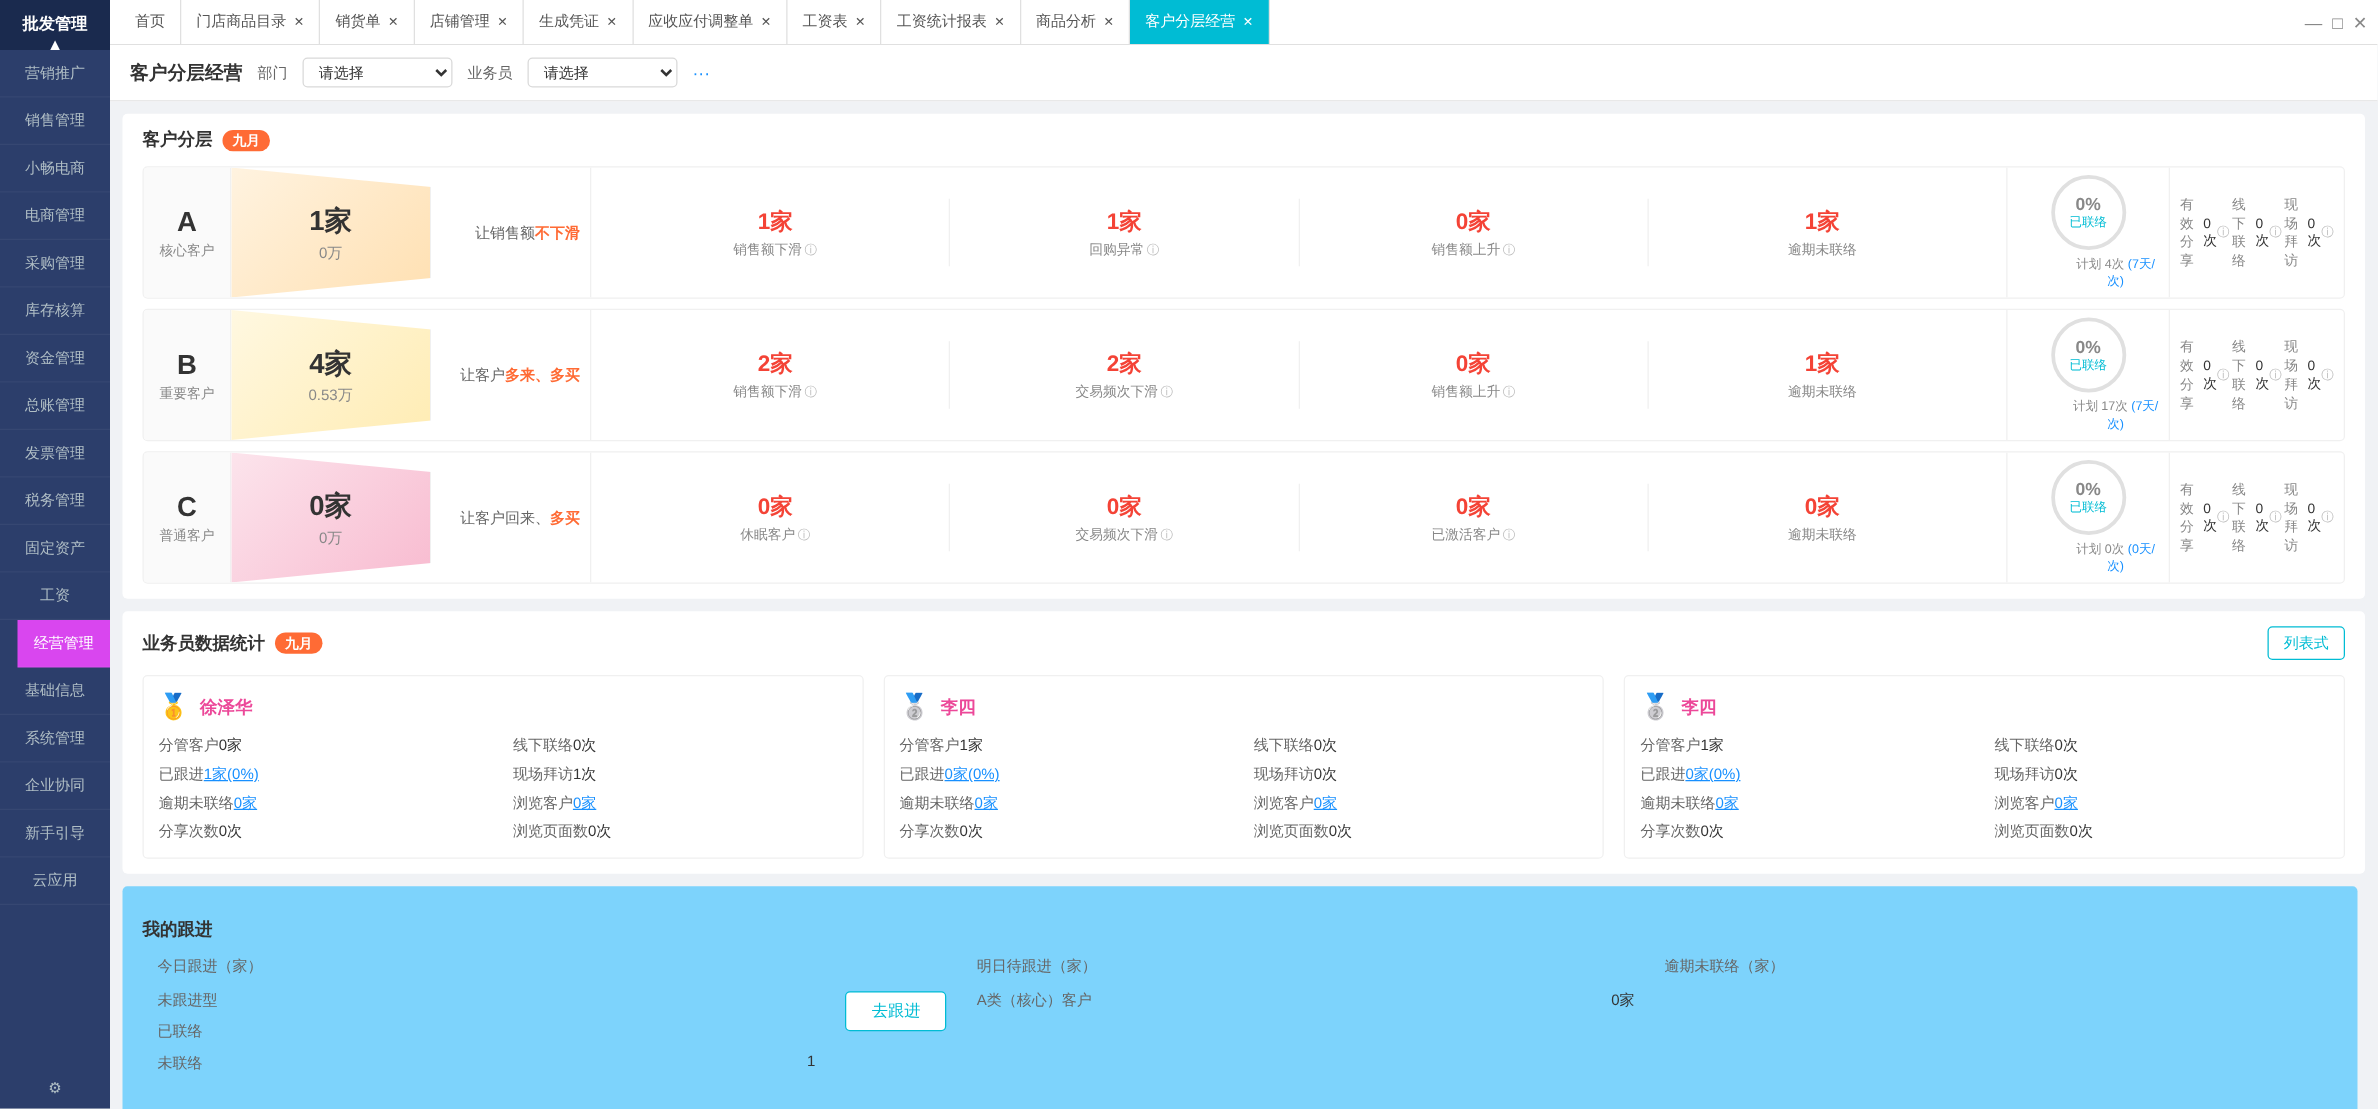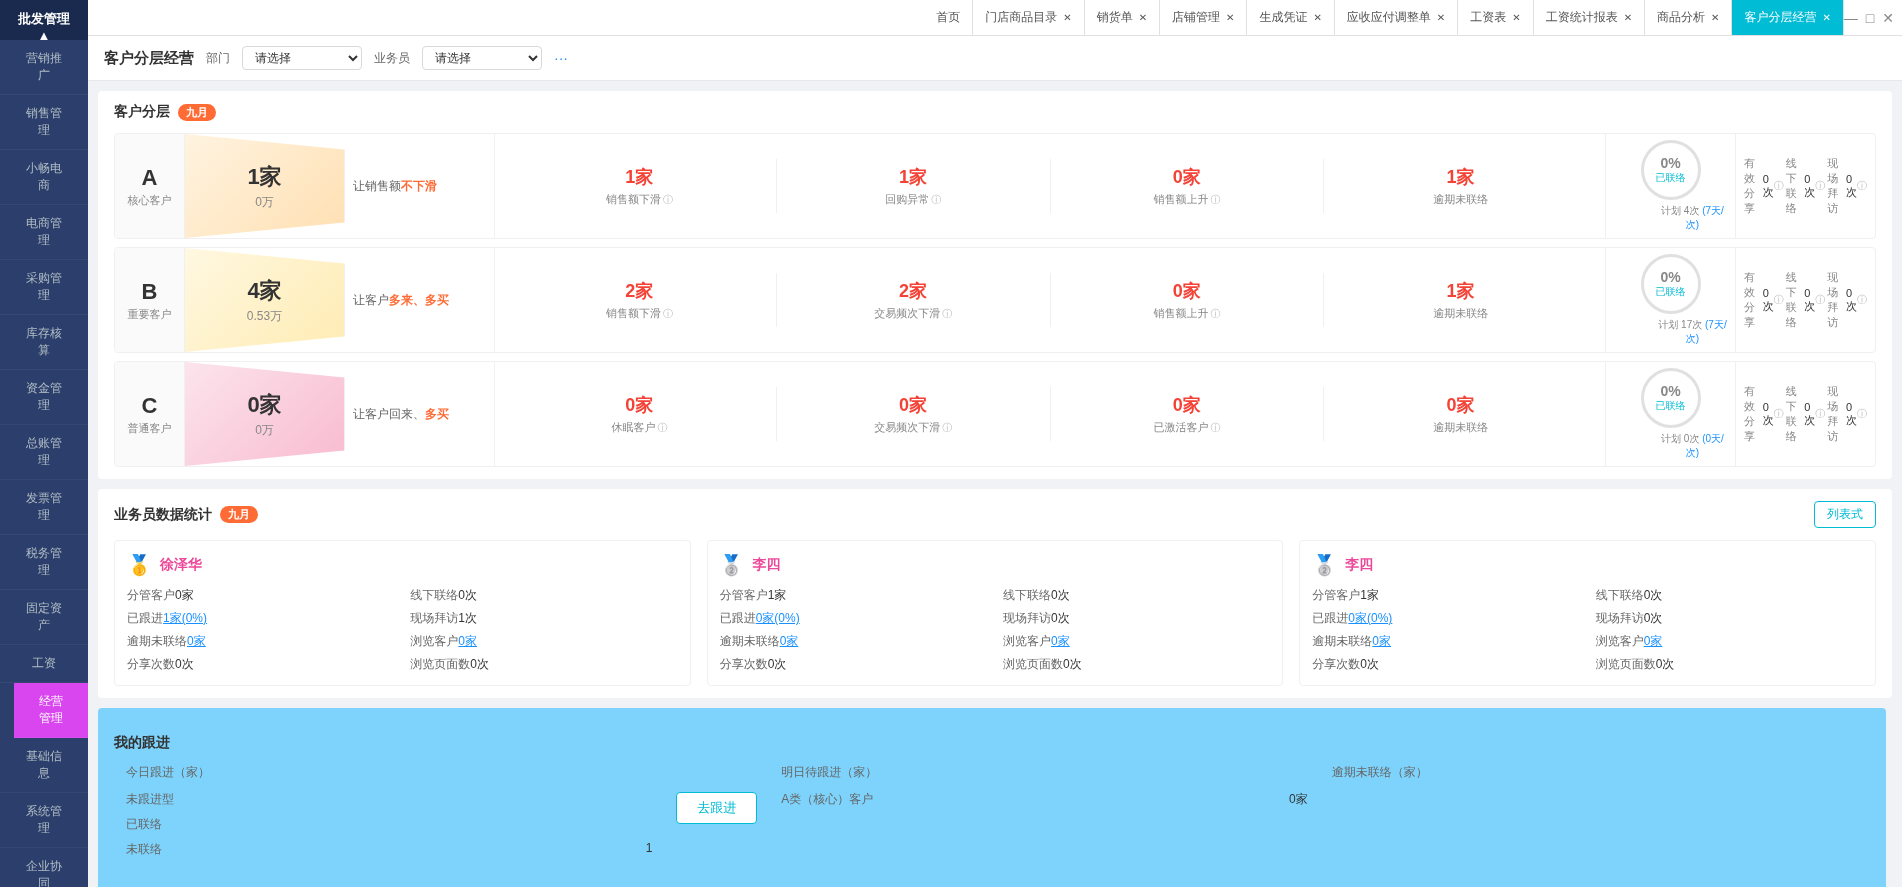--- a/index.html
+++ b/index.html
@@ -22,21 +22,21 @@
       padding: 10px 6px;
       font-size: 13px;
       font-weight: bold;
       display: flex;
       align-items: center;
       justify-content: space-between;
       height: 40px;
       flex-direction: column;
     }
     .sidebar-item {
-      padding: 10px 21px;
+      padding: 10px 4px;
       text-align: center;
       color: #b0bec5;
       cursor: pointer;
       font-size: 12px;
       border-bottom: 1px solid rgba(255,255,255,0.05);
     }
     .sidebar-item.active { background: #d946ef; color: #fff; margin-left: 14px; }
     .sidebar-gear {
       margin-top: auto;
       padding: 10px 6px;
@@ -166,24 +166,24 @@
       justify-content: center;
       padding: 8px;
       border-right: 1px solid #f0f0f0;
       position: relative;
     }
 
     .highlight-count { font-size: 22px; font-weight: bold; color: #333; }
     .highlight-amount { font-size: 12px; color: #888; margin-top: 2px; }
 
     .tier-suggestion {
-      width: 150px;
-      display: flex;
-      align-items: center;
-      justify-content: flex-start;
+      width: 128px;
+      display: flex;
+      align-items: center;
+      justify-content: flex-end;
       padding: 8px;
       font-size: 12px;
       color: #666;
       border-right: 1px solid #f0f0f0;
     }
     .highlight-text { color: #ff6b35; font-weight: bold; }
 
     .tier-stats {
       flex: 1;
       display: flex;
@@ -338,21 +338,21 @@
       <div class="sidebar-item">企业协同</div>
       <div class="sidebar-item">新手引导</div>
       <div class="sidebar-item">云应用</div>
     </div>
   <div class="sidebar-gear">⚙</div>
 </div>
 
 <div class="main">
 
   <div class="tab-bar">
-    <div id="tabs-container" style="display:flex;align-items:center;flex:1;overflow-x:auto;justify-content:flex-end;">
+    <div id="tabs-container" style="display:flex;align-items:center;flex:1;overflow-x:auto;">
         <div class="tab-item">首页</div>
         <div class="tab-item">门店商品目录<span class="tab-close">✕</span></div>
         <div class="tab-item">销货单<span class="tab-close">✕</span></div>
         <div class="tab-item">店铺管理<span class="tab-close">✕</span></div>
         <div class="tab-item">生成凭证<span class="tab-close">✕</span></div>
         <div class="tab-item">应收应付调整单<span class="tab-close">✕</span></div>
         <div class="tab-item">工资表<span class="tab-close">✕</span></div>
         <div class="tab-item">工资统计报表<span class="tab-close">✕</span></div>
         <div class="tab-item">商品分析<span class="tab-close">✕</span></div>
         <div class="tab-item active">客户分层经营<span class="tab-close">✕</span></div>

